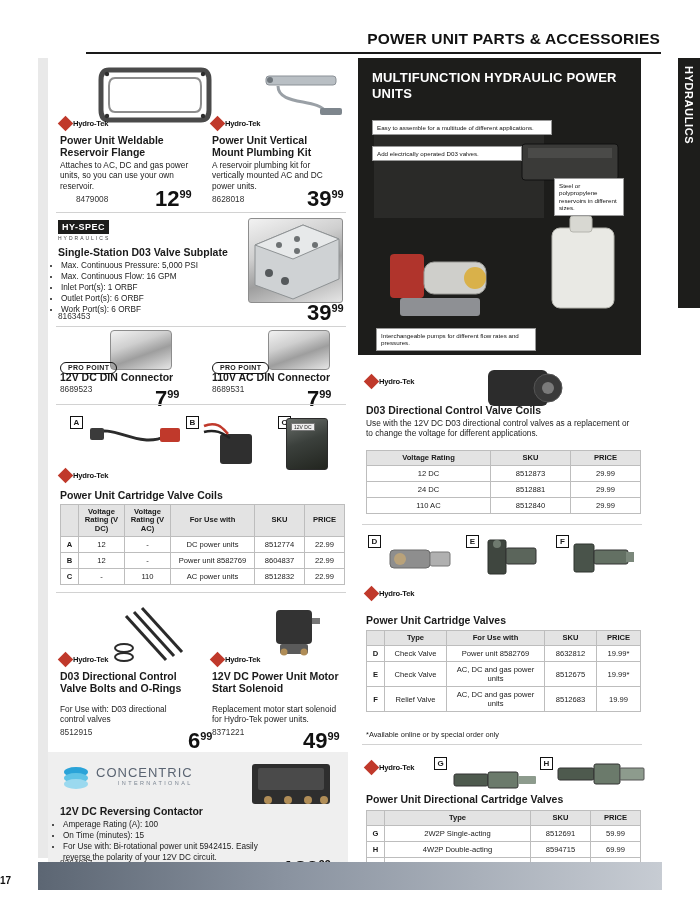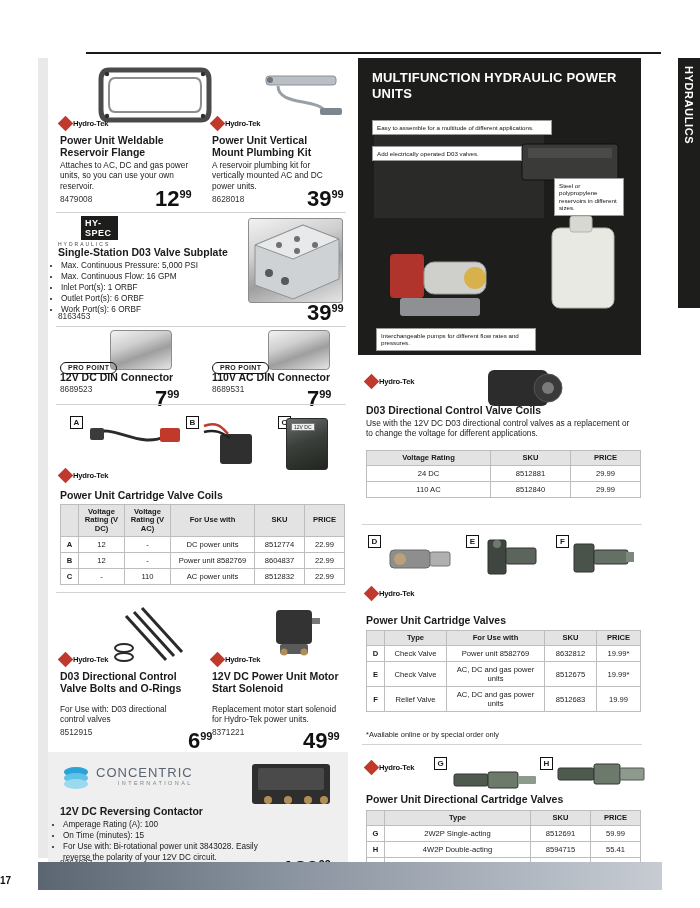--- a/index.html
+++ b/index.html
@@ -113,20 +113,21 @@
     position:absolute; left:0; right:0; bottom:22px; 
     font-size:10px; font-weight:bold; color:#111;
   }
   .sep { position:absolute; background:#d2d2d2; }
 </style>
 </head>
 <body>
 
 <div class="page">
 
+  <div class="hdr-title">POWER UNIT PARTS &amp; ACCESSORIES</div>
   <div class="hdr-rule"></div>
   <div class="side-tab">
     <span>HYDRAULICS</span>
   </div>
   <div class="spine"></div>
 
   <div class="ph" style="left:95px;top:62px;width:120px;height:65px;">
     <svg width="120" height="65" viewBox="0 0 120 65">
       <path d="M14 8 L106 8 Q114 8 114 18 L114 48 Q114 58 106 58 L14 58 Q6 58 6 48 L6 18 Q6 8 14 8 Z" fill="none" stroke="#4a4a4a" stroke-width="5"></path>
       <path d="M20 16 L100 16 Q106 16 106 24 L106 42 Q106 50 100 50 L20 50 Q14 50 14 42 L14 24 Q14 16 20 16 Z" fill="none" stroke="#8d8d8d" stroke-width="2"></path>
@@ -139,21 +140,21 @@
   <div class="ph" style="left:60px;top:118px;">
     <span class="hydro">
         <span class="dia"></span>
         <span class="txt">Hydro-Tek</span>
       </span>
   </div>
   <div class="ph prod-desc" style="left:60px;top:160px;width:130px;">Attaches to AC, DC and gas power units, so you can use your own reservoir.</div>
   <div class="ph prod-title" style="left:60px;top:134px;width:125px;">
     <span>Power Unit Weldable Reservoir Flange</span>
   </div>
-  <div class="ph sku" style="left:60px;top:194px;">8479008</div>
+  <div class="ph sku" style="left:76px;top:194px;">8479008</div>
   <div class="ph price" style="left:155px;top:186px;">
     <span>12</span><sup>99</sup>
   </div>
 
   <div class="ph" style="left:258px;top:70px;width:100px;height:50px;">
     <svg width="100" height="50" viewBox="0 0 100 50">
       <rect x="8" y="6" width="70" height="9" rx="3" fill="#b9bfc4" stroke="#8b9197"></rect>
       <path d="M20 16 C 20 36, 60 28, 68 42" fill="none" stroke="#9aa0a6" stroke-width="3"></path>
       <rect x="62" y="38" width="22" height="7" rx="2" fill="#7e868d"></rect>
       <circle cx="12" cy="10" r="3" fill="#6f767c"></circle>
@@ -168,21 +169,21 @@
   <div class="ph prod-desc" style="left:212px;top:160px;width:130px;">A reservoir plumbing kit for vertically mounted AC and DC power units.</div>
   <div class="ph prod-title" style="left:212px;top:134px;width:125px;">Power Unit Vertical Mount Plumbing Kit</div>
   <div class="ph sku" style="left:212px;top:194px;">8628018</div>
   <div class="ph price" style="left:307px;top:186px;">
     <span>39</span><sup>99</sup>
   </div>
 
   <div class="sep" style="left:56px;top:212px;width:290px;height:1px;"></div>
 
   <div class="ph" style="left:58px;top:216px;width:60px;height:26px;">
-    <div style="background:#1d1d1b;color:#fff;font-size:9px;font-weight:bold;padding:2px 4px;display:inline-block;letter-spacing:.5px;margin-left:23px;">
+    <div style="background:#1d1d1b;color:#fff;font-size:9px;font-weight:bold;padding:2px 4px;display:inline-block;letter-spacing:.5px;">
       <span>HY-SPEC</span>
     </div>
     <div style="font-size:5px;letter-spacing:2px;color:#444;margin-top:1px;">HYDRAULICS</div>
   </div>
   <div class="ph prod-title" style="left:58px;top:246px;width:190px;">Single-Station D03 Valve Subplate</div>
   <ul class="ph bullets" style="left:52px;top:258px;width:180px;">
     <li>Max. Continuous Pressure: 5,000 PSI</li>
     <li>Max. Continuous Flow: 16 GPM</li>
     <li>Inlet Port(s): 1 ORBF</li>
     <li>Outlet Port(s): 6 ORBF</li>
@@ -369,21 +370,21 @@
       <circle cx="24" cy="42" r="4" fill="#b08d57"></circle>
         <circle cx="44" cy="42" r="4" fill="#b08d57"></circle>
       <circle cx="64" cy="42" r="4" fill="#b08d57"></circle>
         <circle cx="80" cy="42" r="4" fill="#b08d57"></circle>
     </svg>
   </div>
   <div class="ph prod-title" style="left:60px;top:805px;width:200px;">12V DC Reversing Contactor</div>
   <ul class="ph bullets" style="left:54px;top:817px;width:230px;">
     <li>Amperage Rating (A): 100</li>
     <li>On Time (minutes): 15</li>
-    <li>For Use with: Bi-rotational power unit 3843028. Easily reverse the polarity of your 12V DC circuit.</li>
+    <li>For Use with: Bi-rotational power unit 5942415. Easily reverse the polarity of your 12V DC circuit.</li>
   </ul>
   <div class="ph sku" style="left:60px;top:858px;">8364937</div>
   <div class="ph price" style="left:282px;top:856px;">
     <span>129</span><sup>99</sup>
   </div>
 
   <div class="panel">
     <h2>MULTIFUNCTION HYDRAULIC POWER UNITS</h2>
 
     <div class="ph" style="left:16px;top:70px;width:170px;height:90px;background:#2a2a28;"></div>
@@ -434,20 +435,25 @@
     <table class="spec">
       <thead>
         <tr>
           <th>Voltage Rating</th>
           <th style="width:80px">SKU</th>
           <th style="width:70px">PRICE</th>
         </tr>
       </thead>
       <tbody>
         <tr>
+          <td>12 DC</td>
+          <td>8512873</td>
+          <td>29.99</td>
+        </tr>
+        <tr>
           <td>24 DC</td>
           <td>8512881</td>
           <td>29.99</td>
         </tr>
         <tr>
           <td>110 AC</td>
           <td>8512840</td>
           <td>29.99</td>
         </tr>
       </tbody>
@@ -570,21 +576,21 @@
         <tr>
           <td class="lbl">G</td>
           <td>2W2P Single-acting</td>
           <td>8512691</td>
           <td>59.99</td>
         </tr>
         <tr>
           <td class="lbl">H</td>
           <td>4W2P Double-acting</td>
           <td>8594715</td>
-          <td>55.41</td>
+          <td>69.99</td>
         </tr>
         <tr>
           <td class="lbl"></td>
           <td>4W3P Double-acting</td>
           <td>8512733</td>
           <td>89.99</td>
         </tr>
       </tbody>
     </table>
   </div>

